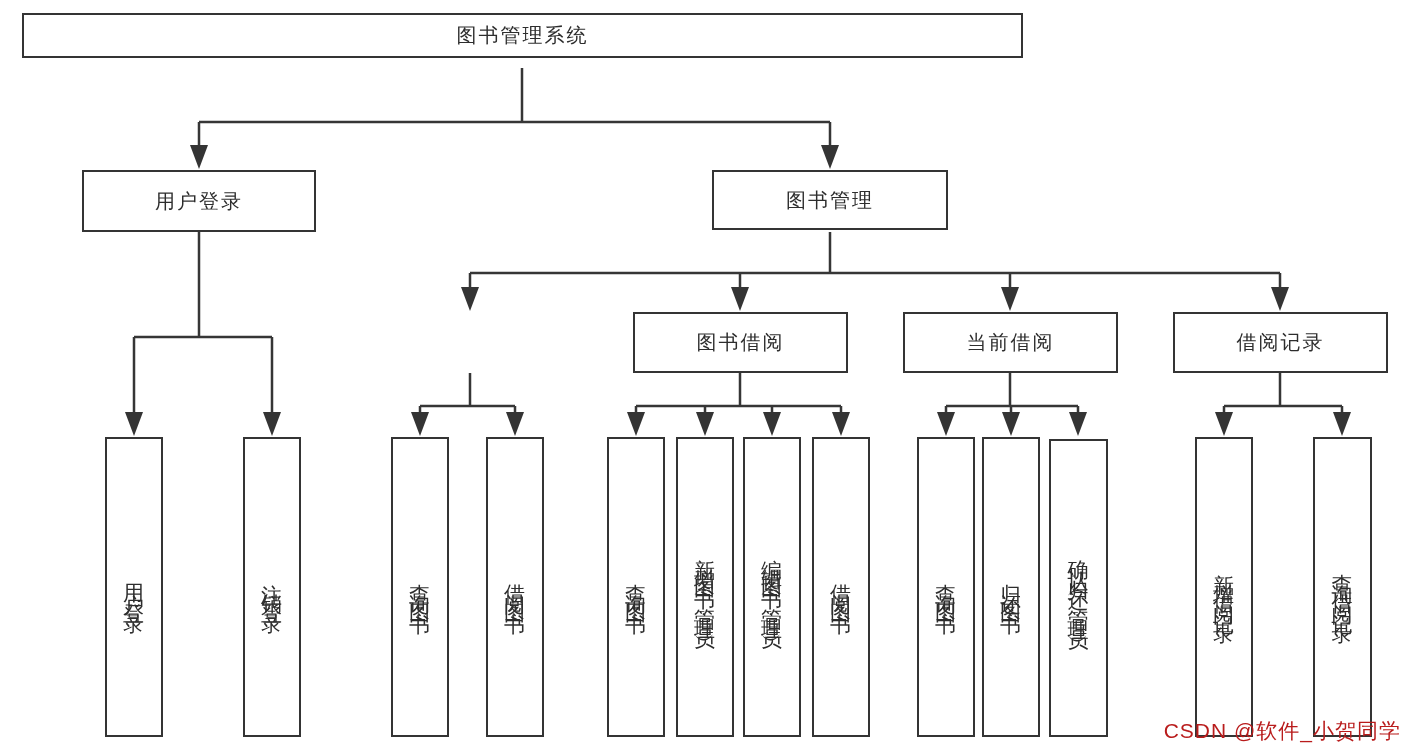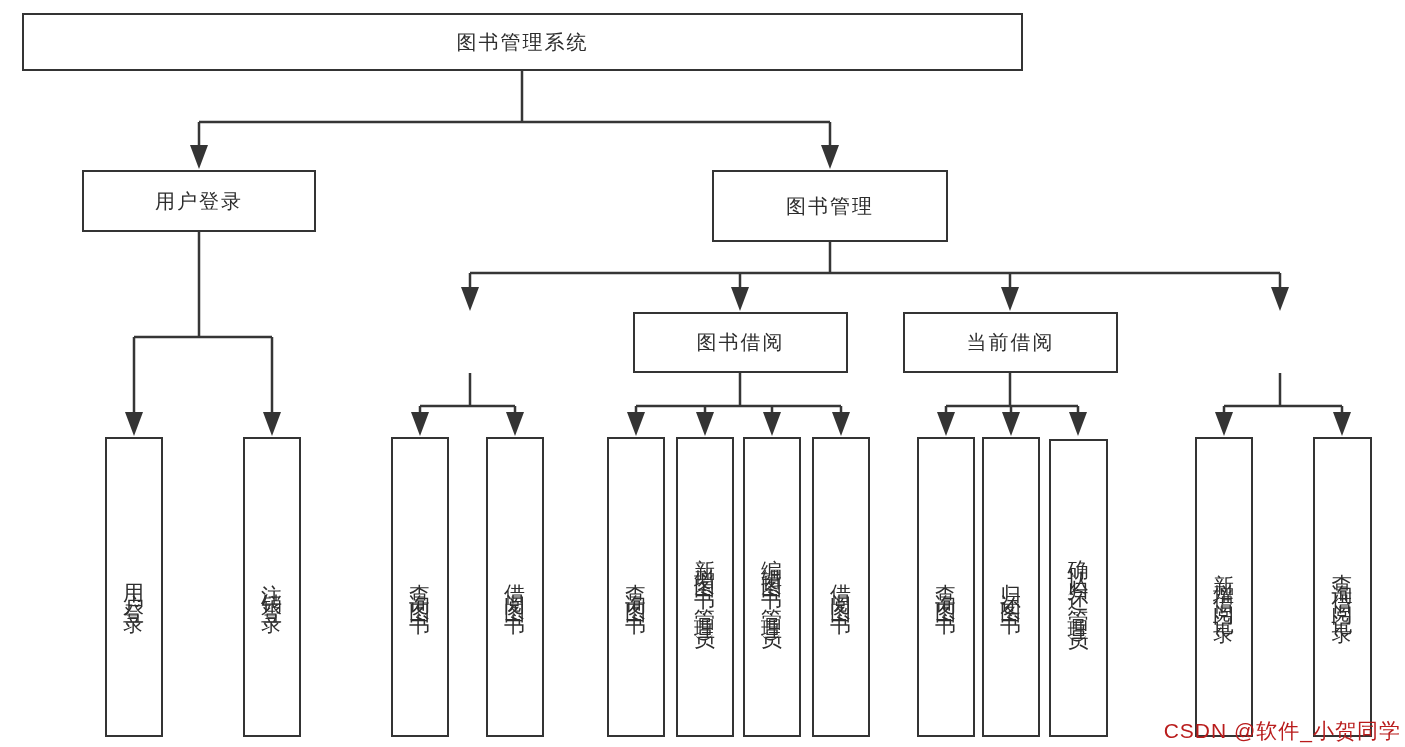--- a/index.html
+++ b/index.html
@@ -86,36 +86,39 @@
       <polygon points="763,412 781,412 772,436"></polygon>
       <polygon points="832,412 850,412 841,436"></polygon>
       <polygon points="937,412 955,412 946,436"></polygon>
       <polygon points="1002,412 1020,412 1011,436"></polygon>
       <polygon points="1069,412 1087,412 1078,436"></polygon>
       <polygon points="1215,412 1233,412 1224,436"></polygon>
       <polygon points="1333,412 1351,412 1342,436"></polygon>
     </g>
   </svg>
 
-  <div class="node" style="left:22px; top:13px; width:1001px; height:58px;">
+  <div class="node" style="left:22px; top:13px; width:1001px; height:45px;">
     <span class="lbl">图书管理系统</span>
   </div>
 
   <div class="node" style="left:82px; top:170px; width:234px; height:62px;">
     <span class="lbl">用户登录</span>
   </div>
-  <div class="node" style="left:712px; top:170px; width:236px; height:72px;">
+  <div class="node" style="left:712px; top:170px; width:236px; height:60px;">
     <span class="lbl">图书管理</span>
   </div>
 
   <div class="node" style="left:903px; top:312px; width:215px; height:61px;">
     <span class="lbl">当前借阅</span>
   </div>
   <div class="node" style="left:633px; top:312px; width:215px; height:61px;">
     <span class="lbl">图书借阅</span>
+  </div>
+  <div class="node" style="left:1173px; top:312px; width:215px; height:61px;">
+    <span class="lbl">借阅记录</span>
   </div>
 
   <div class="node" style="left:105px; top:437px; width:58px; height:300px;">
     <span class="vlbl">用户登录</span>
   </div>
   <div class="node" style="left:243px; top:437px; width:58px; height:300px;">
     <span class="vlbl">注销登录</span>
   </div>
 
   <div class="node" style="left:391px; top:437px; width:58px; height:300px;">

